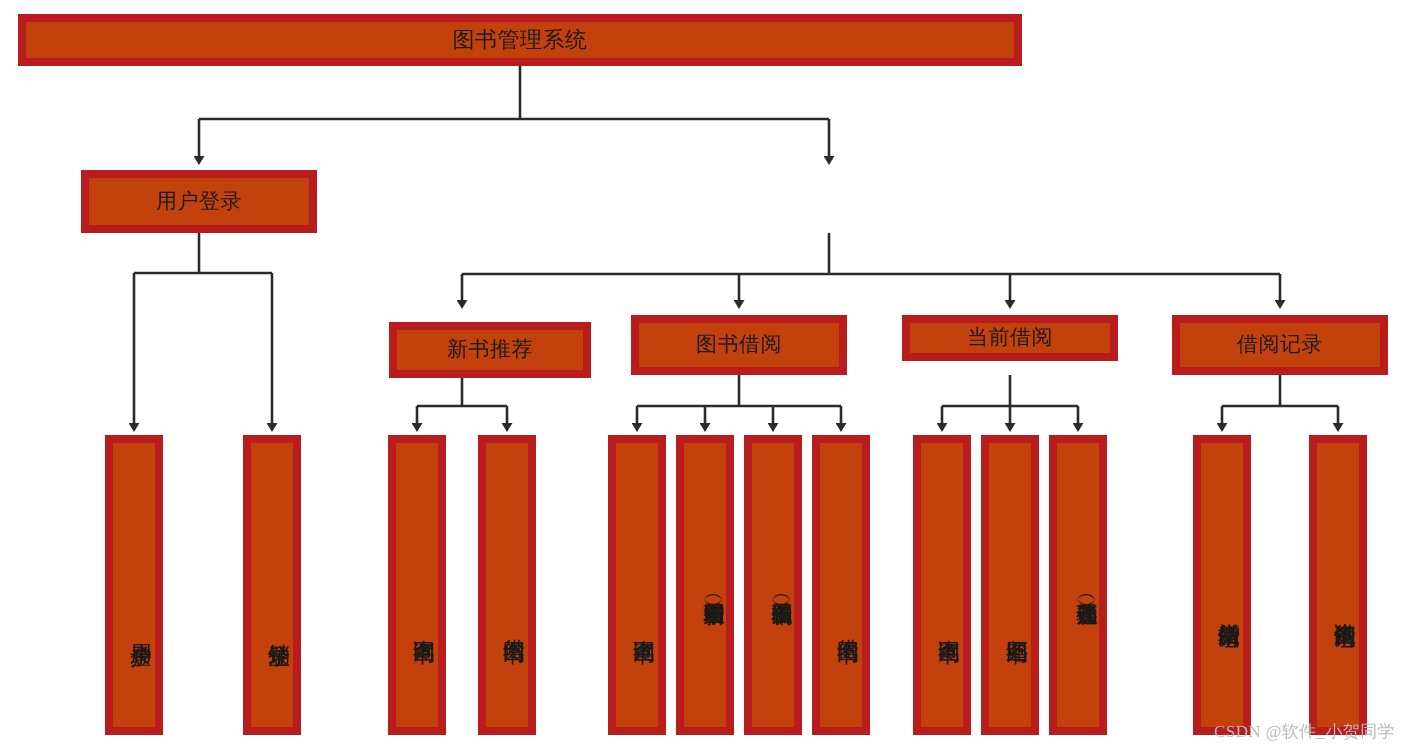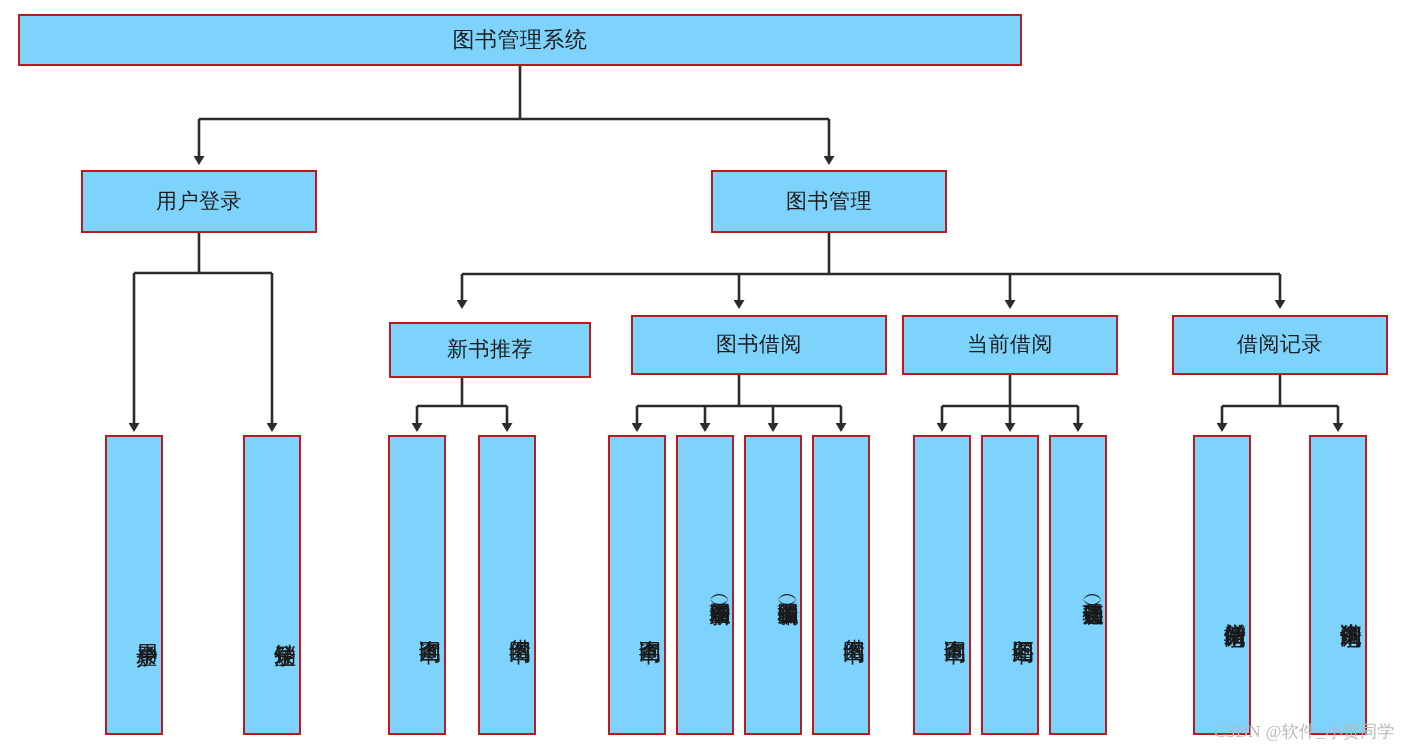--- a/index.html
+++ b/index.html
@@ -24,22 +24,22 @@
     position: absolute;
     left: 0;
     top: 0;
     width: 1405px;
     height: 747px;
     pointer-events: none;
   }
   .node {
     position: absolute;
     box-sizing: border-box;
-    background: #7dd3fc;
-    border: 2px solid #b91c1c;
+    background: #c2410c;
+    border: 8px solid #b91c1c;
     display: flex;
     align-items: center;
     justify-content: center;
     color: #1a1a1a;
   }
   .node-h {
     font-size: 21px;
     letter-spacing: 0.5px;
     line-height: 1.1;
     white-space: nowrap;
@@ -128,27 +128,26 @@
       <path d="M1222,406 L1338,406"></path>
       <path d="M1222,406 L1222,425" marker-end="url(#arrow)"></path>
       <path d="M1338,406 L1338,425" marker-end="url(#arrow)"></path>
     </g>
   </svg>
 
   <div class="node node-h node-root" style="left:18px; top:14px; width:1004px; height:52px;">图书管理系统</div>
 
   <div class="node node-h" style="left:81px; top:170px; width:236px; height:63px;">用户登录</div>
 
-  <div class="node node-h" style="left:711px; top:170px; width:236px; height:63px;">图书管理</div>
 
   <div class="node node-h" style="left:361px; top:322px; width:202px; height:56px;margin-left:28px;">新书推荐</div>
 
-  <div class="node node-h" style="left:631px; top:315px; width:256px; height:60px;">图书借阅</div>
+  <div class="node node-h" style="left:631px; top:315px; width:216px; height:60px;">图书借阅</div>
 
-  <div class="node node-h" style="left:902px; top:315px; width:216px; height:60px;">当前借阅</div>
+  <div class="node node-h" style="left:902px; top:315px; width:216px; height:46px;">当前借阅</div>
 
   <div class="node node-h" style="left:1172px; top:315px; width:216px; height:60px;text-align:center;">借阅记录</div>
 
   <div class="node node-v" style="left:105px; top:435px; width:58px; height:300px; padding-top:86px;">用户登录</div>
 
   <div class="node node-v" style="left:243px; top:435px; width:58px; height:300px; padding-top:86px;">注销登录</div>
 
   <div class="node node-v" style="left:388px; top:435px; width:58px; height:300px; padding-top:78px;">查询图书</div>
 
   <div class="node node-v" style="left:478px; top:435px; width:58px; height:300px; padding-top:78px;">借阅图书</div>

